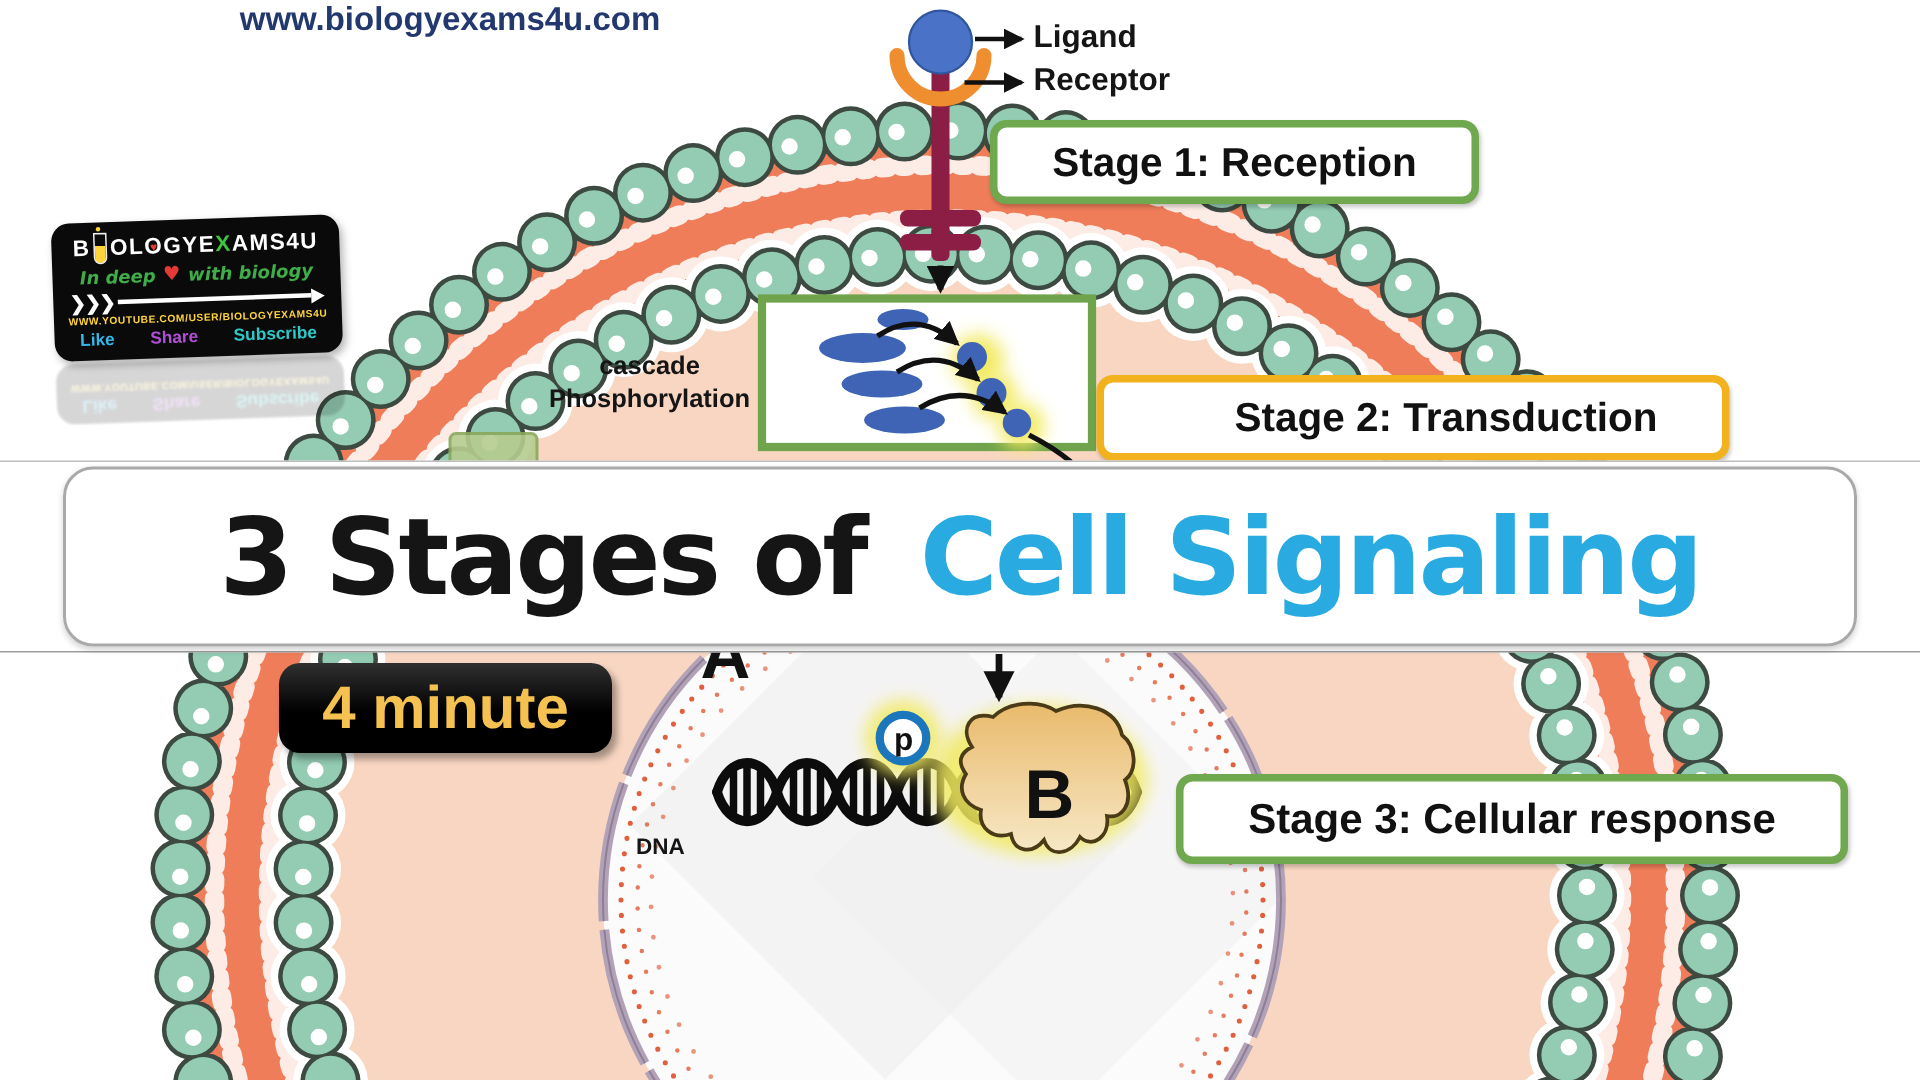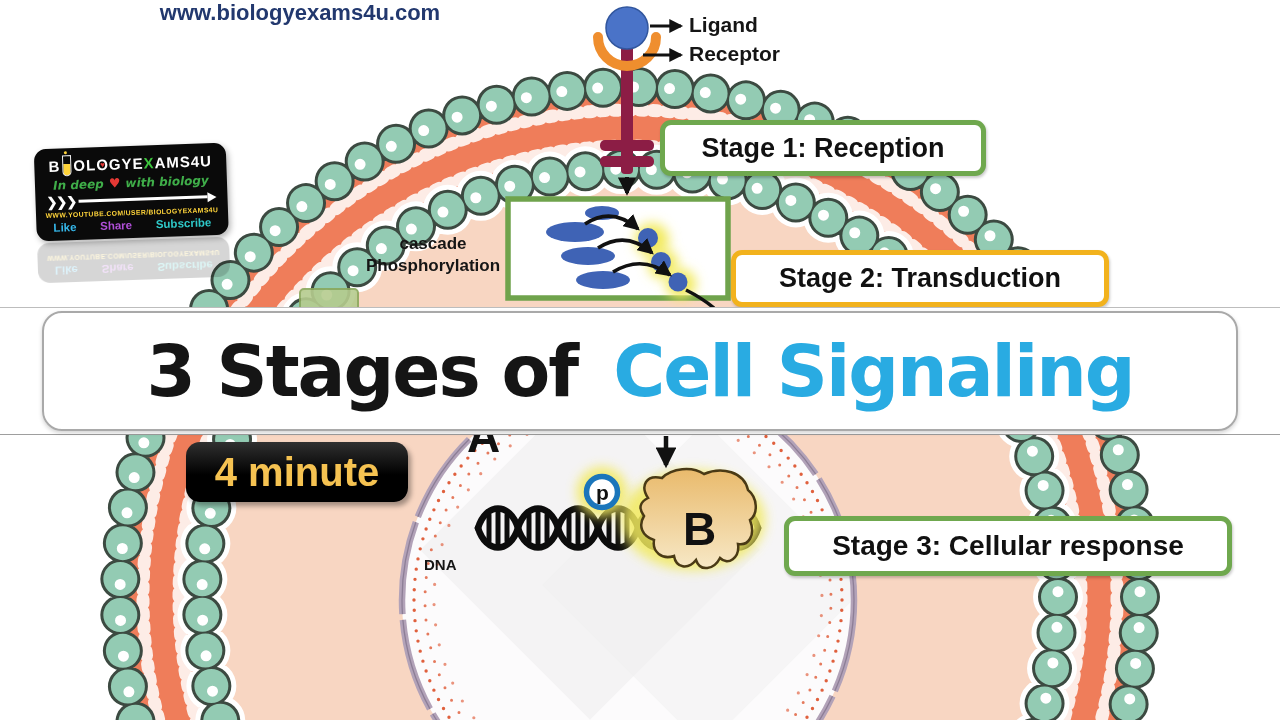--- a/index.html
+++ b/index.html
@@ -12,22 +12,22 @@
   .lbl-ligand{left:689px;top:13px;font-size:21px;}
   .lbl-receptor{left:689px;top:42px;font-size:21px;}
   .lbl-cascade{left:338px;top:233px;width:190px;text-align:center;font-size:17px;line-height:1.3;}
   .lbl-dna{left:424px;top:529px;font-size:15px;margin-top:27px;}
   .lbl-url{left:312px;top:681px;width:600px;text-align:center;font-size:22px;font-weight:600;color:#22386e;z-index:1;}
 
   
   .stage-box{position:absolute;z-index:2;background:#ffffff;border-radius:11px;
              display:flex;align-items:center;justify-content:center;
              font-weight:800;color:#111;box-shadow:1px 2px 3px rgba(0,0,0,.22);}
-  .stage-1{left:660px;top:80px;width:316px;height:46px;border:5px solid #6fa84e;font-size:27px;margin-top:40px;}
-  .stage-2{left:731px;top:250px;width:368px;height:47px;border:5px solid #f2b21d;font-size:27px;}
+  .stage-1{left:660px;top:80px;width:316px;height:46px;border:5px solid #6fa84e;font-size:27px;}
+  .stage-2{left:731px;top:250px;width:368px;height:47px;border:5px solid #f2b21d;font-size:27px;padding-left:44px;}
   .stage-3{left:784px;top:516px;width:438px;height:50px;border:5px solid #6fa84e;font-size:28px;}
 
   
   .title-band{position:absolute;z-index:3;left:0;top:307px;width:1280px;height:126px;
               background:#ffffff;border-top:1.5px solid #bdbdbd;border-bottom:1.5px solid #9e9e9e;}
   .title-frame{position:absolute;left:42px;right:42px;top:3px;bottom:3px;border:2px solid #a9a9a9;
                border-radius:20px;box-shadow:0 2px 4px rgba(0,0,0,.18);
                display:flex;align-items:center;justify-content:center;gap:8px;}
   .title-frame span{font-family:"DejaVu Sans","Liberation Sans",sans-serif;font-size:71px;
                     font-weight:800;letter-spacing:-2px;white-space:nowrap;}

